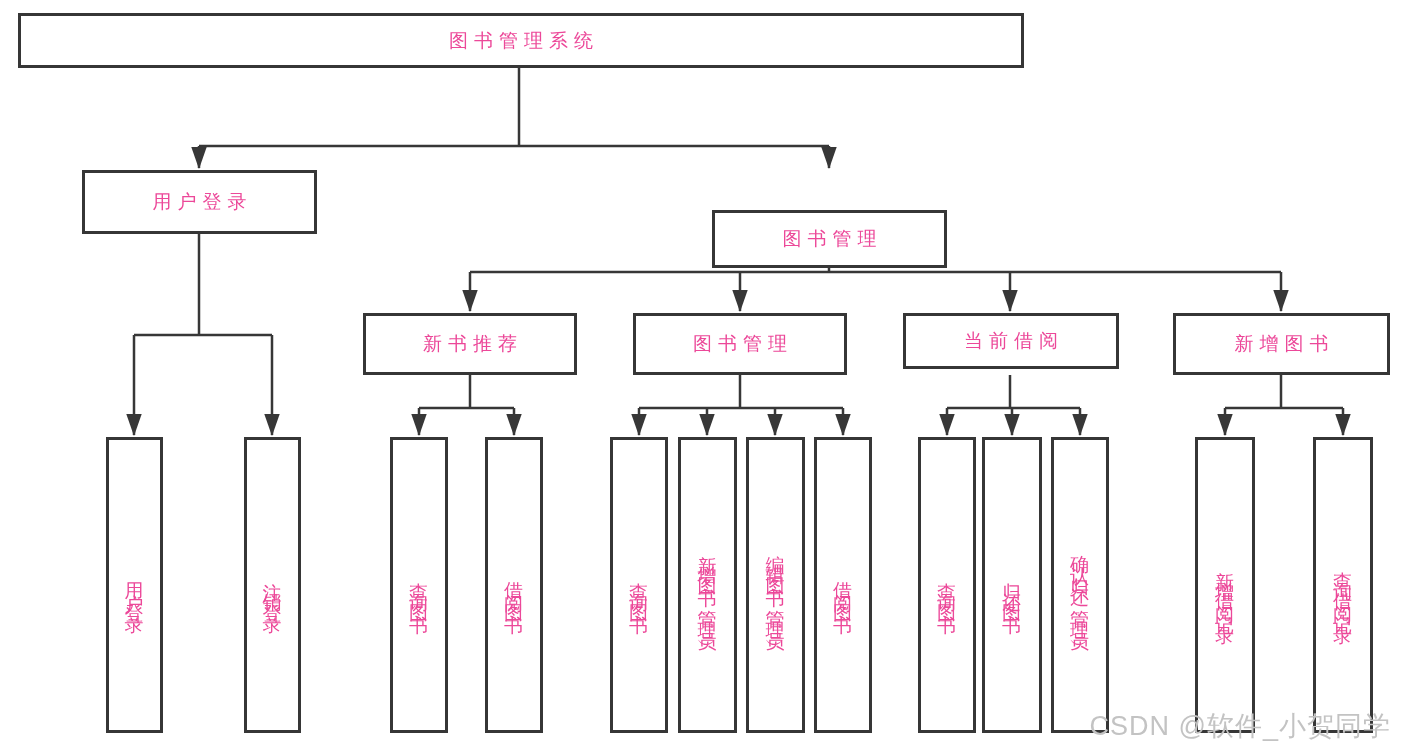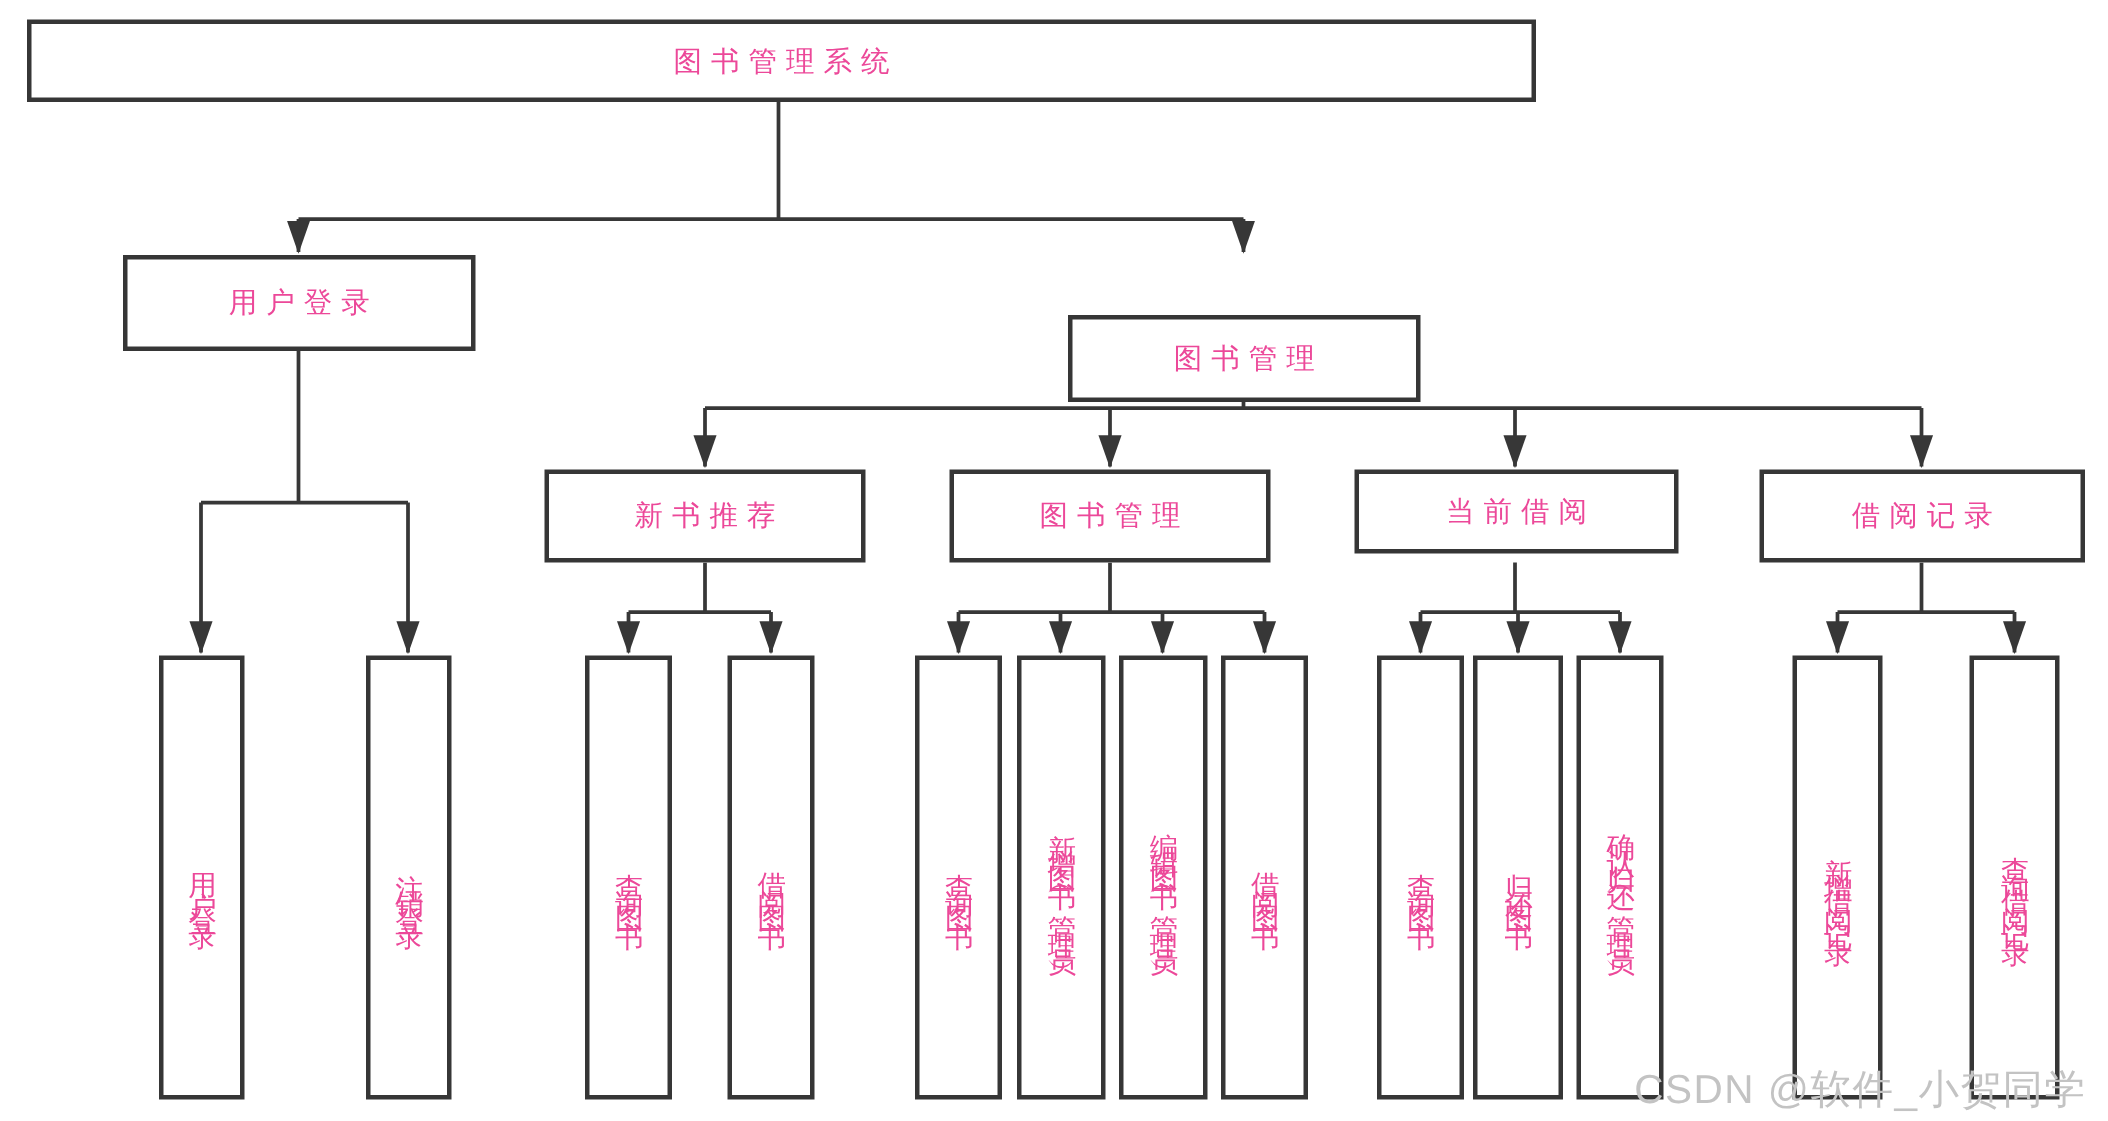--- a/index.html
+++ b/index.html
@@ -123,21 +123,21 @@
   </svg>
 
   <div class="node h-node" style="left:18px;top:13px;width:1006px;height:55px;">图书管理系统</div>
 
   <div class="node h-node" style="left:82px;top:170px;width:235px;height:64px;">用户登录</div>
   <div class="node h-node" style="left:712px;top:170px;width:235px;height:58px;margin-top:40px;">图书管理</div>
 
   <div class="node h-node" style="left:363px;top:313px;width:214px;height:62px;">新书推荐</div>
   <div class="node h-node" style="left:633px;top:313px;width:214px;height:62px;">图书管理</div>
   <div class="node h-node" style="left:903px;top:313px;width:216px;height:56px;">当前借阅</div>
-  <div class="node h-node" style="left:1173px;top:313px;width:217px;height:62px;">借阅记录</div>
+  <div class="node h-node" style="left:1173px;top:313px;width:217px;height:62px;">新增图书</div>
 
   <div class="node v-node" style="left:106px;top:437px;width:57px;height:296px;">用户登录</div>
   <div class="node v-node" style="left:244px;top:437px;width:57px;height:296px;">注销登录</div>
 
   <div class="node v-node" style="left:390px;top:437px;width:58px;height:296px;">查询图书</div>
   <div class="node v-node" style="left:485px;top:437px;width:58px;height:296px;">借阅图书</div>
 
   <div class="node v-node" style="left:610px;top:437px;width:58px;height:296px;">查询图书</div>
   <div class="node v-node" style="left:678px;top:437px;width:59px;height:296px;">新增图书（管理员）</div>
   <div class="node v-node" style="left:746px;top:437px;width:59px;height:296px;">编辑图书（管理员）</div>

